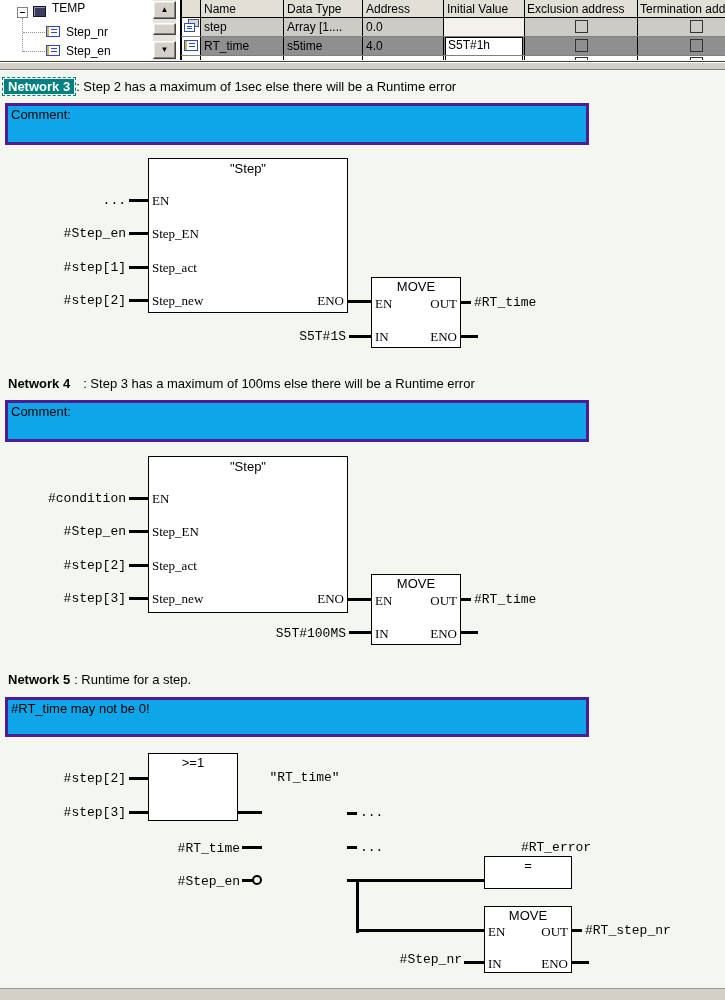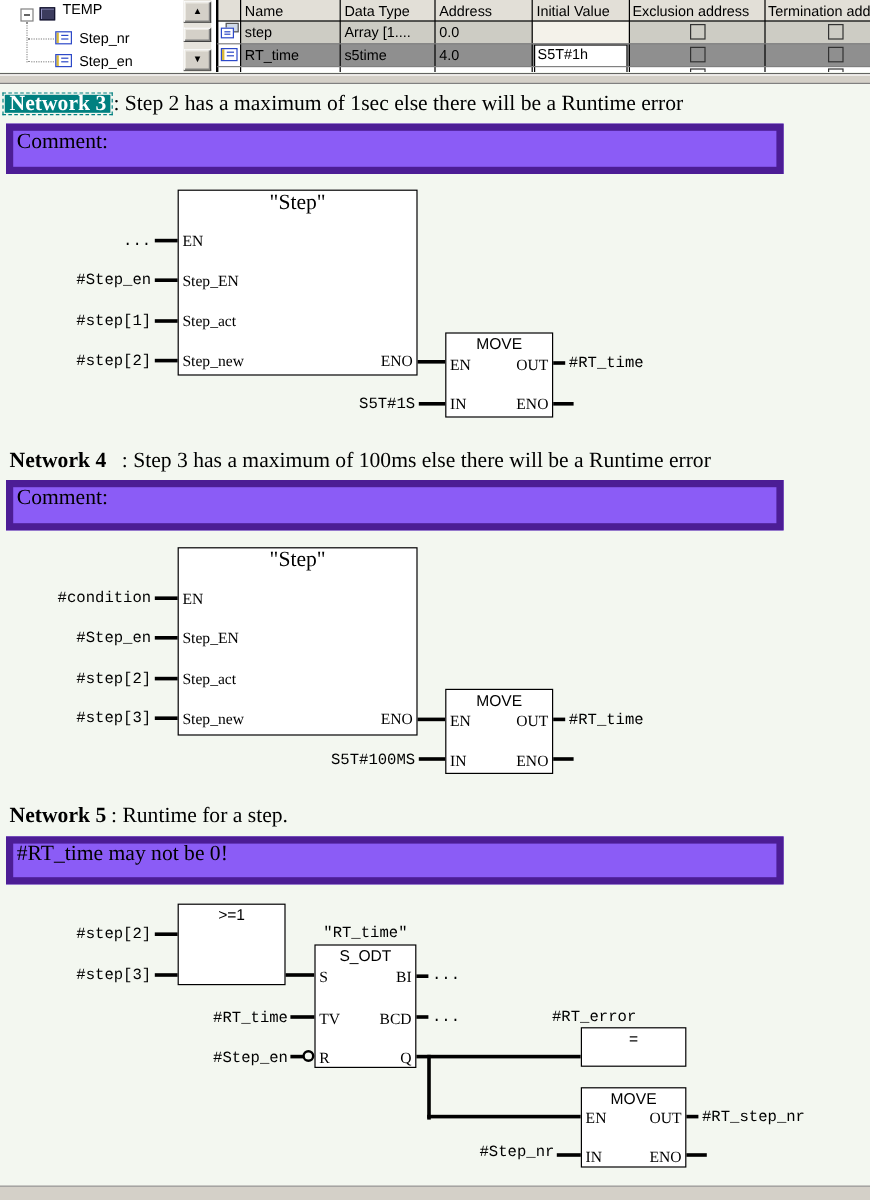--- a/index.html
+++ b/index.html
@@ -1,31 +1,31 @@
 <!DOCTYPE html>
 <html><head>
 <meta charset="utf-8">
 <style>
   html,body{margin:0;padding:0}
   #screen{position:relative;width:725px;height:1000px;background:#f3f7f0;overflow:hidden;
           font-family:"Liberation Sans","DejaVu Sans",sans-serif}
   .abs{position:absolute}
-  .mono{font-family:Liberation Serif, serif;font-size:18px;line-height:15px;color:#000;white-space:pre}
+  .mono{font-family:Liberation Sans, sans-serif;font-size:13px;line-height:15px;color:#000;white-space:pre}
   .sans{font-family:"Liberation Sans","DejaVu Sans",sans-serif;font-size:13px;line-height:15px;color:#000;white-space:pre}
   .small{font-size:12px;line-height:14px}
   .b{font-weight:bold}
   
   .fb{position:absolute;border:1px solid #000;background:#fff;box-sizing:border-box}
   .w{position:absolute;background:#000}
   .pin{position:absolute;font-family:Liberation Serif, serif;font-size:13px;line-height:15px;white-space:pre}
   .op{position:absolute;font-family:"Liberation Mono","DejaVu Sans Mono",monospace;font-size:13px;line-height:15px;text-align:right;white-space:pre}
   .ol{position:absolute;font-family:"Liberation Mono","DejaVu Sans Mono",monospace;font-size:13px;line-height:15px;white-space:pre}
   .ttl{position:absolute;left:0;right:0;text-align:center}
   .neg{position:absolute;width:10px;height:10px;border:2px solid #000;border-radius:50%;box-sizing:border-box;background:#f3f7f0}
-  .comment{position:absolute;left:5px;width:648px;background:#8b5cf6;border:6px solid #4c1d95;box-sizing:border-box;padding:1px 3px}
+  .comment{position:absolute;left:5px;width:584px;background:#0ea5e9;border:3px solid #4c1d95;box-sizing:border-box;padding:1px 3px}
   .netlabel-sel{background:#008080;color:#fff;padding:0 4px;outline:1px dashed #008080;outline-offset:1px}
   
   #toppane{position:absolute;left:0;top:0;width:725px;height:60px;background:#fff;overflow:hidden}
   .vline{position:absolute;top:0;height:60px;width:1px;background:#000}
   .cb{position:absolute;width:13px;height:13px;border:1px solid #333;box-sizing:border-box}
   .sbbtn{position:absolute;left:153px;width:23px;background:#d4d0c8;border:1px solid;border-color:#fff #404040 #404040 #fff;
          box-shadow:inset -1px -1px 0 #808080,inset 1px 1px 0 #ece9e2;text-align:center;color:#000;
          font-size:8px;line-height:16px;box-sizing:border-box}
   .minusbox{position:absolute;left:17px;top:7px;width:11px;height:11px;border:1px solid #808080;background:#fff;box-sizing:border-box}
   .minusbox::after{content:"";position:absolute;left:2px;top:4px;width:5px;height:1px;background:#000}
@@ -193,43 +193,34 @@
   <div class="fb" style="left:148px;top:753px;width:90px;height:68px">
     <div class="ttl sans" style="top:1px">&gt;=1</div>
   </div>
   <div class="w" style="left:129px;top:777px;width:19px;height:3px"></div>
   <div class="w" style="left:129px;top:811px;width:19px;height:3px"></div>
   <div class="op" style="left:20px;top:771px;width:106px">#step[2]</div>
   <div class="op" style="left:20px;top:805px;width:106px">#step[3]</div>
   <div class="w" style="left:238px;top:811px;width:24px;height:3px"></div>
 
   <div class="op" style="left:252px;top:770px;width:105px;text-align:center">"RT_time"</div>
-  <div class="fb" style="left:262px;top:787px;width:85px;height:103px">
-    <div class="ttl sans" style="top:1px">S_ODT</div>
-    <div class="pin" style="left:3px;top:18px">S</div>
-    <div class="pin" style="left:3px;top:53px">TV</div>
-    <div class="pin" style="left:3px;top:86px">R</div>
-    <div class="pin" style="right:3px;top:18px">BI</div>
-    <div class="pin" style="right:3px;top:53px">BCD</div>
-    <div class="pin" style="right:3px;top:86px">Q</div>
-  </div>
   <div class="op" style="left:134px;top:841px;width:106px">#RT_time</div>
   <div class="w" style="left:242px;top:846px;width:20px;height:3px"></div>
   <div class="op" style="left:134px;top:874px;width:106px">#Step_en</div>
   <div class="w" style="left:242px;top:879px;width:11px;height:3px"></div>
   <div class="neg" style="left:252px;top:875px"></div>
   <div class="w" style="left:347px;top:812px;width:10px;height:3px"></div>
   <div class="ol" style="left:360px;top:805px">...</div>
   <div class="w" style="left:347px;top:846px;width:10px;height:3px"></div>
   <div class="ol" style="left:360px;top:840px">...</div>
   <div class="w" style="left:347px;top:879px;width:137px;height:3px"></div>
   <div class="w" style="left:356px;top:879px;width:3px;height:54px"></div>
   <div class="w" style="left:356px;top:929px;width:128px;height:3px"></div>
 
-  <div class="op" style="left:460px;top:840px;width:88px;text-align:left">#RT_error</div>
+  <div class="op" style="left:512px;top:840px;width:88px;text-align:center">#RT_error</div>
   <div class="fb" style="left:484px;top:856px;width:88px;height:33px">
     <div class="ttl sans" style="top:1px">=</div>
   </div>
 
   <div class="fb" style="left:484px;top:906px;width:88px;height:67px">
     <div class="ttl sans" style="top:1px">MOVE</div>
     <div class="pin" style="left:3px;top:17px">EN</div>
     <div class="pin" style="right:3px;top:17px">OUT</div>
     <div class="pin" style="left:3px;top:49px">IN</div>
     <div class="pin" style="right:3px;top:49px">ENO</div>

